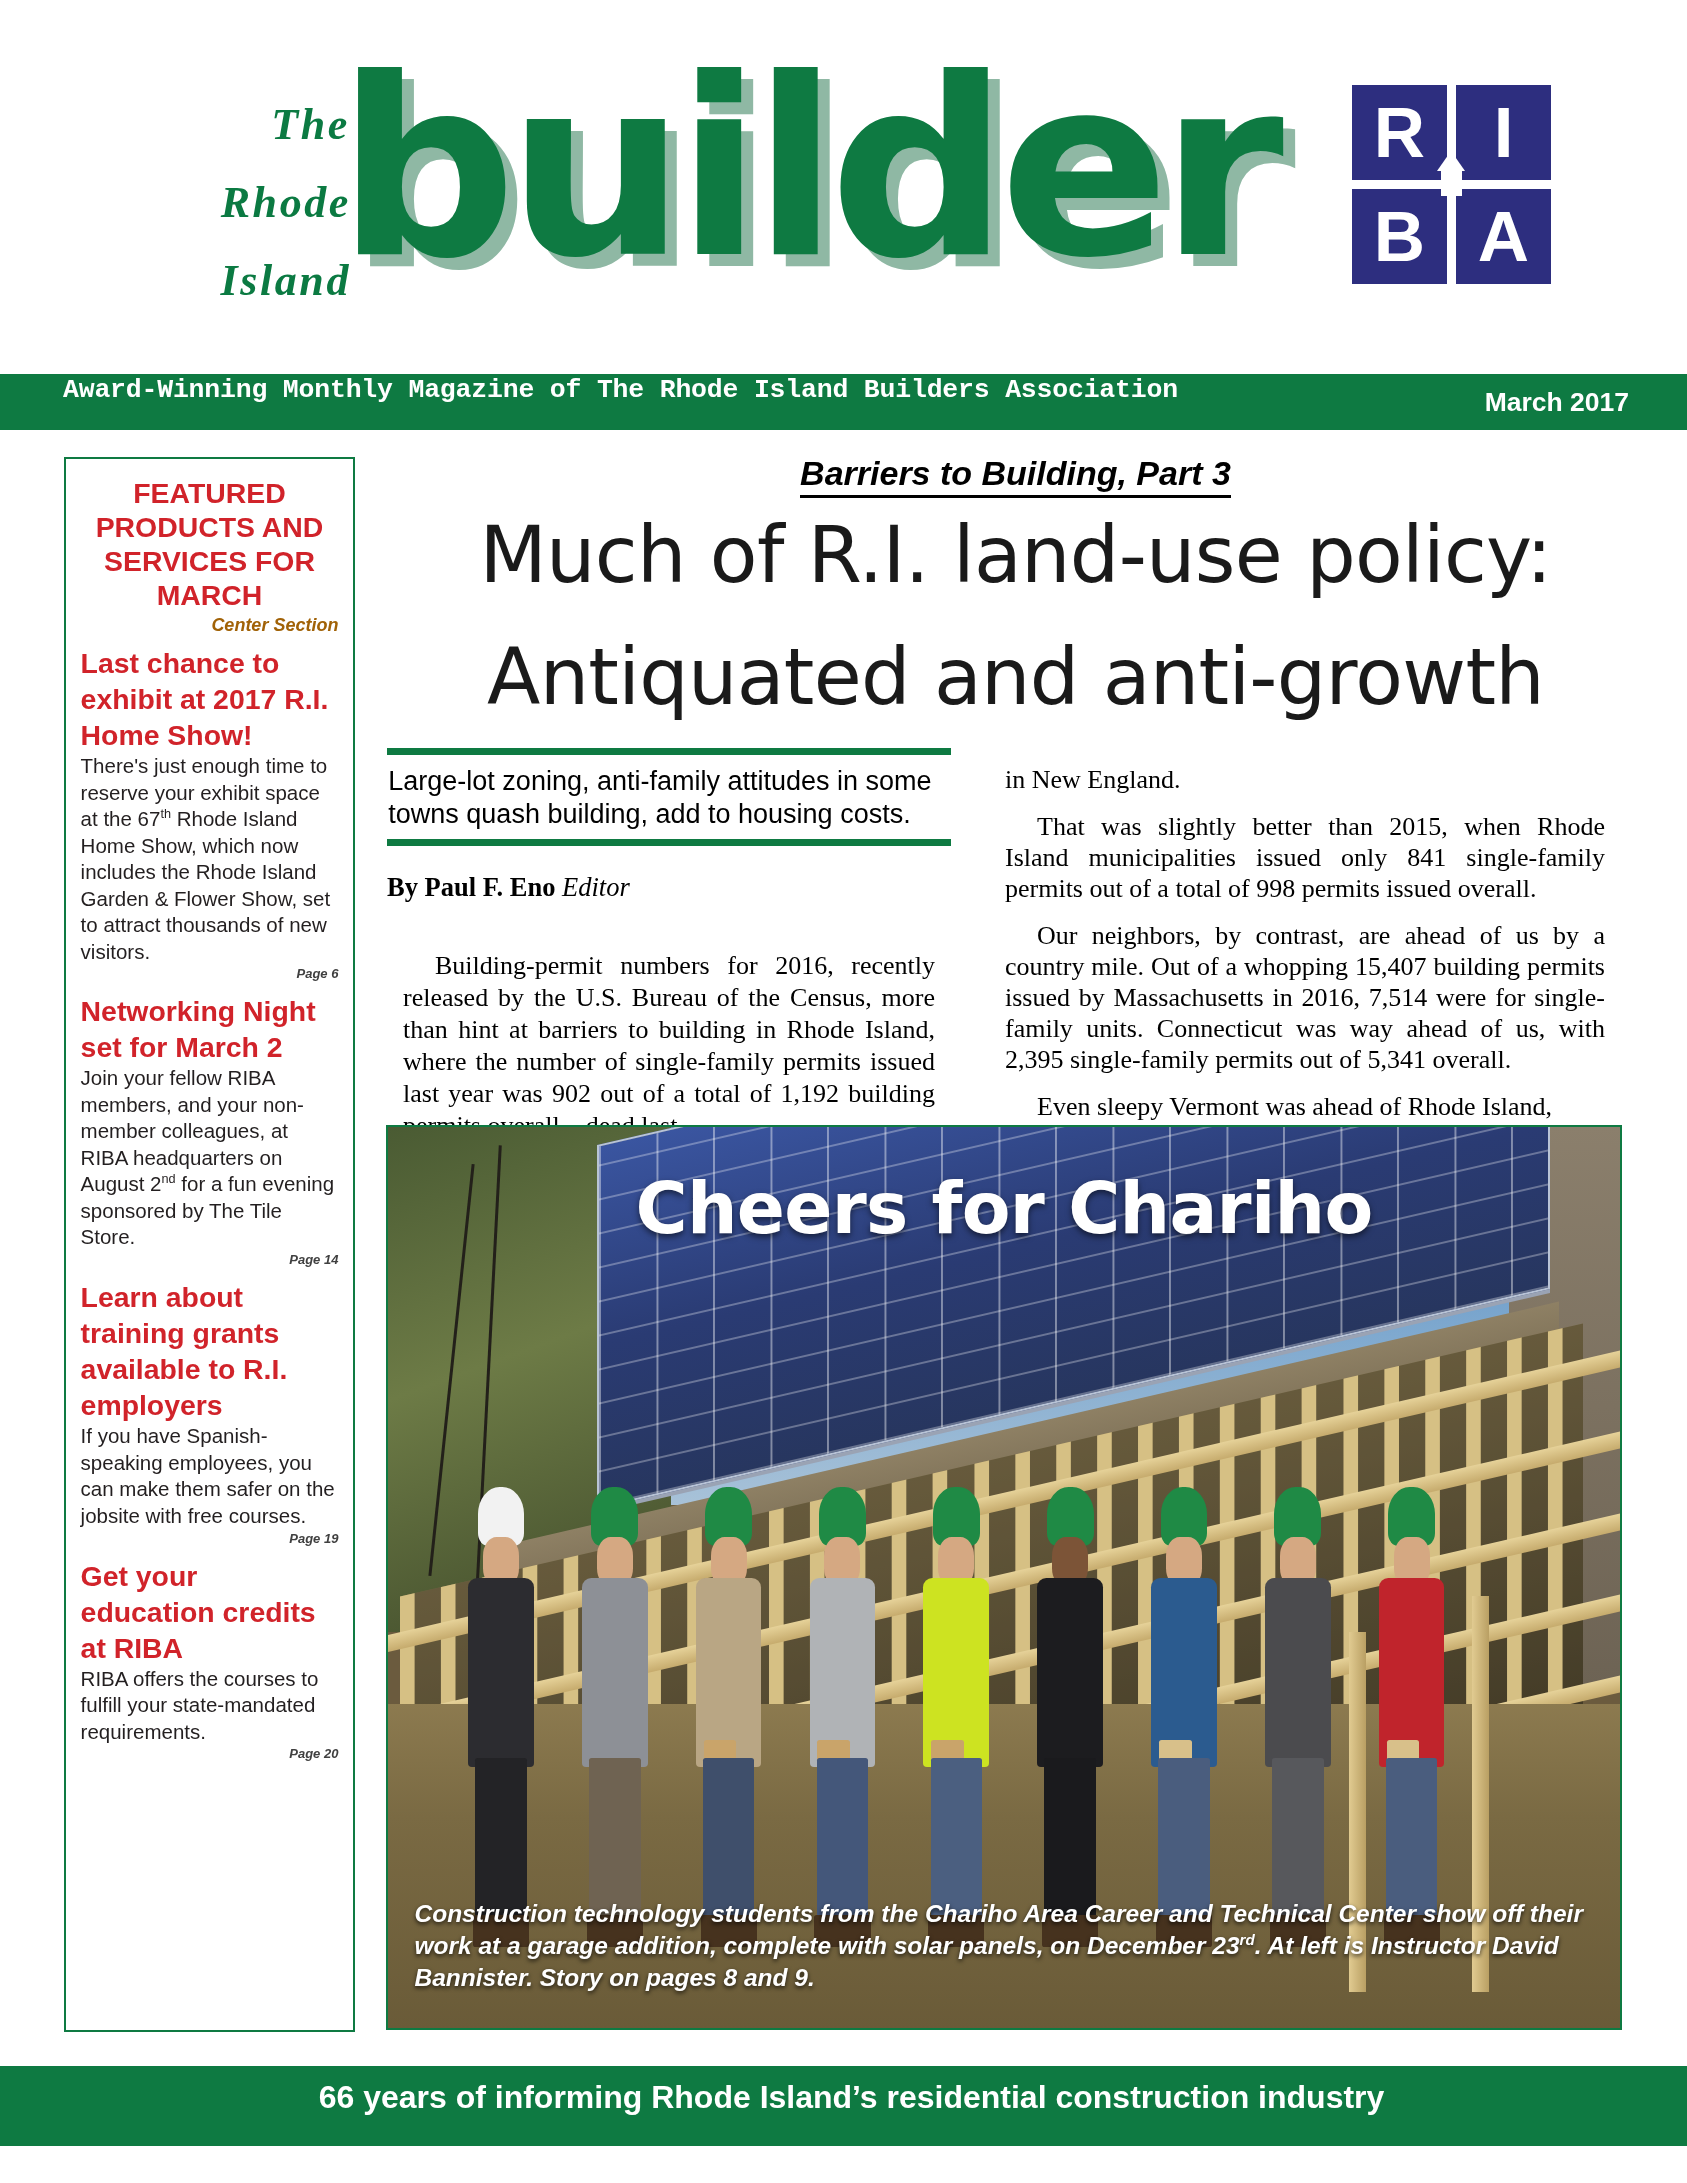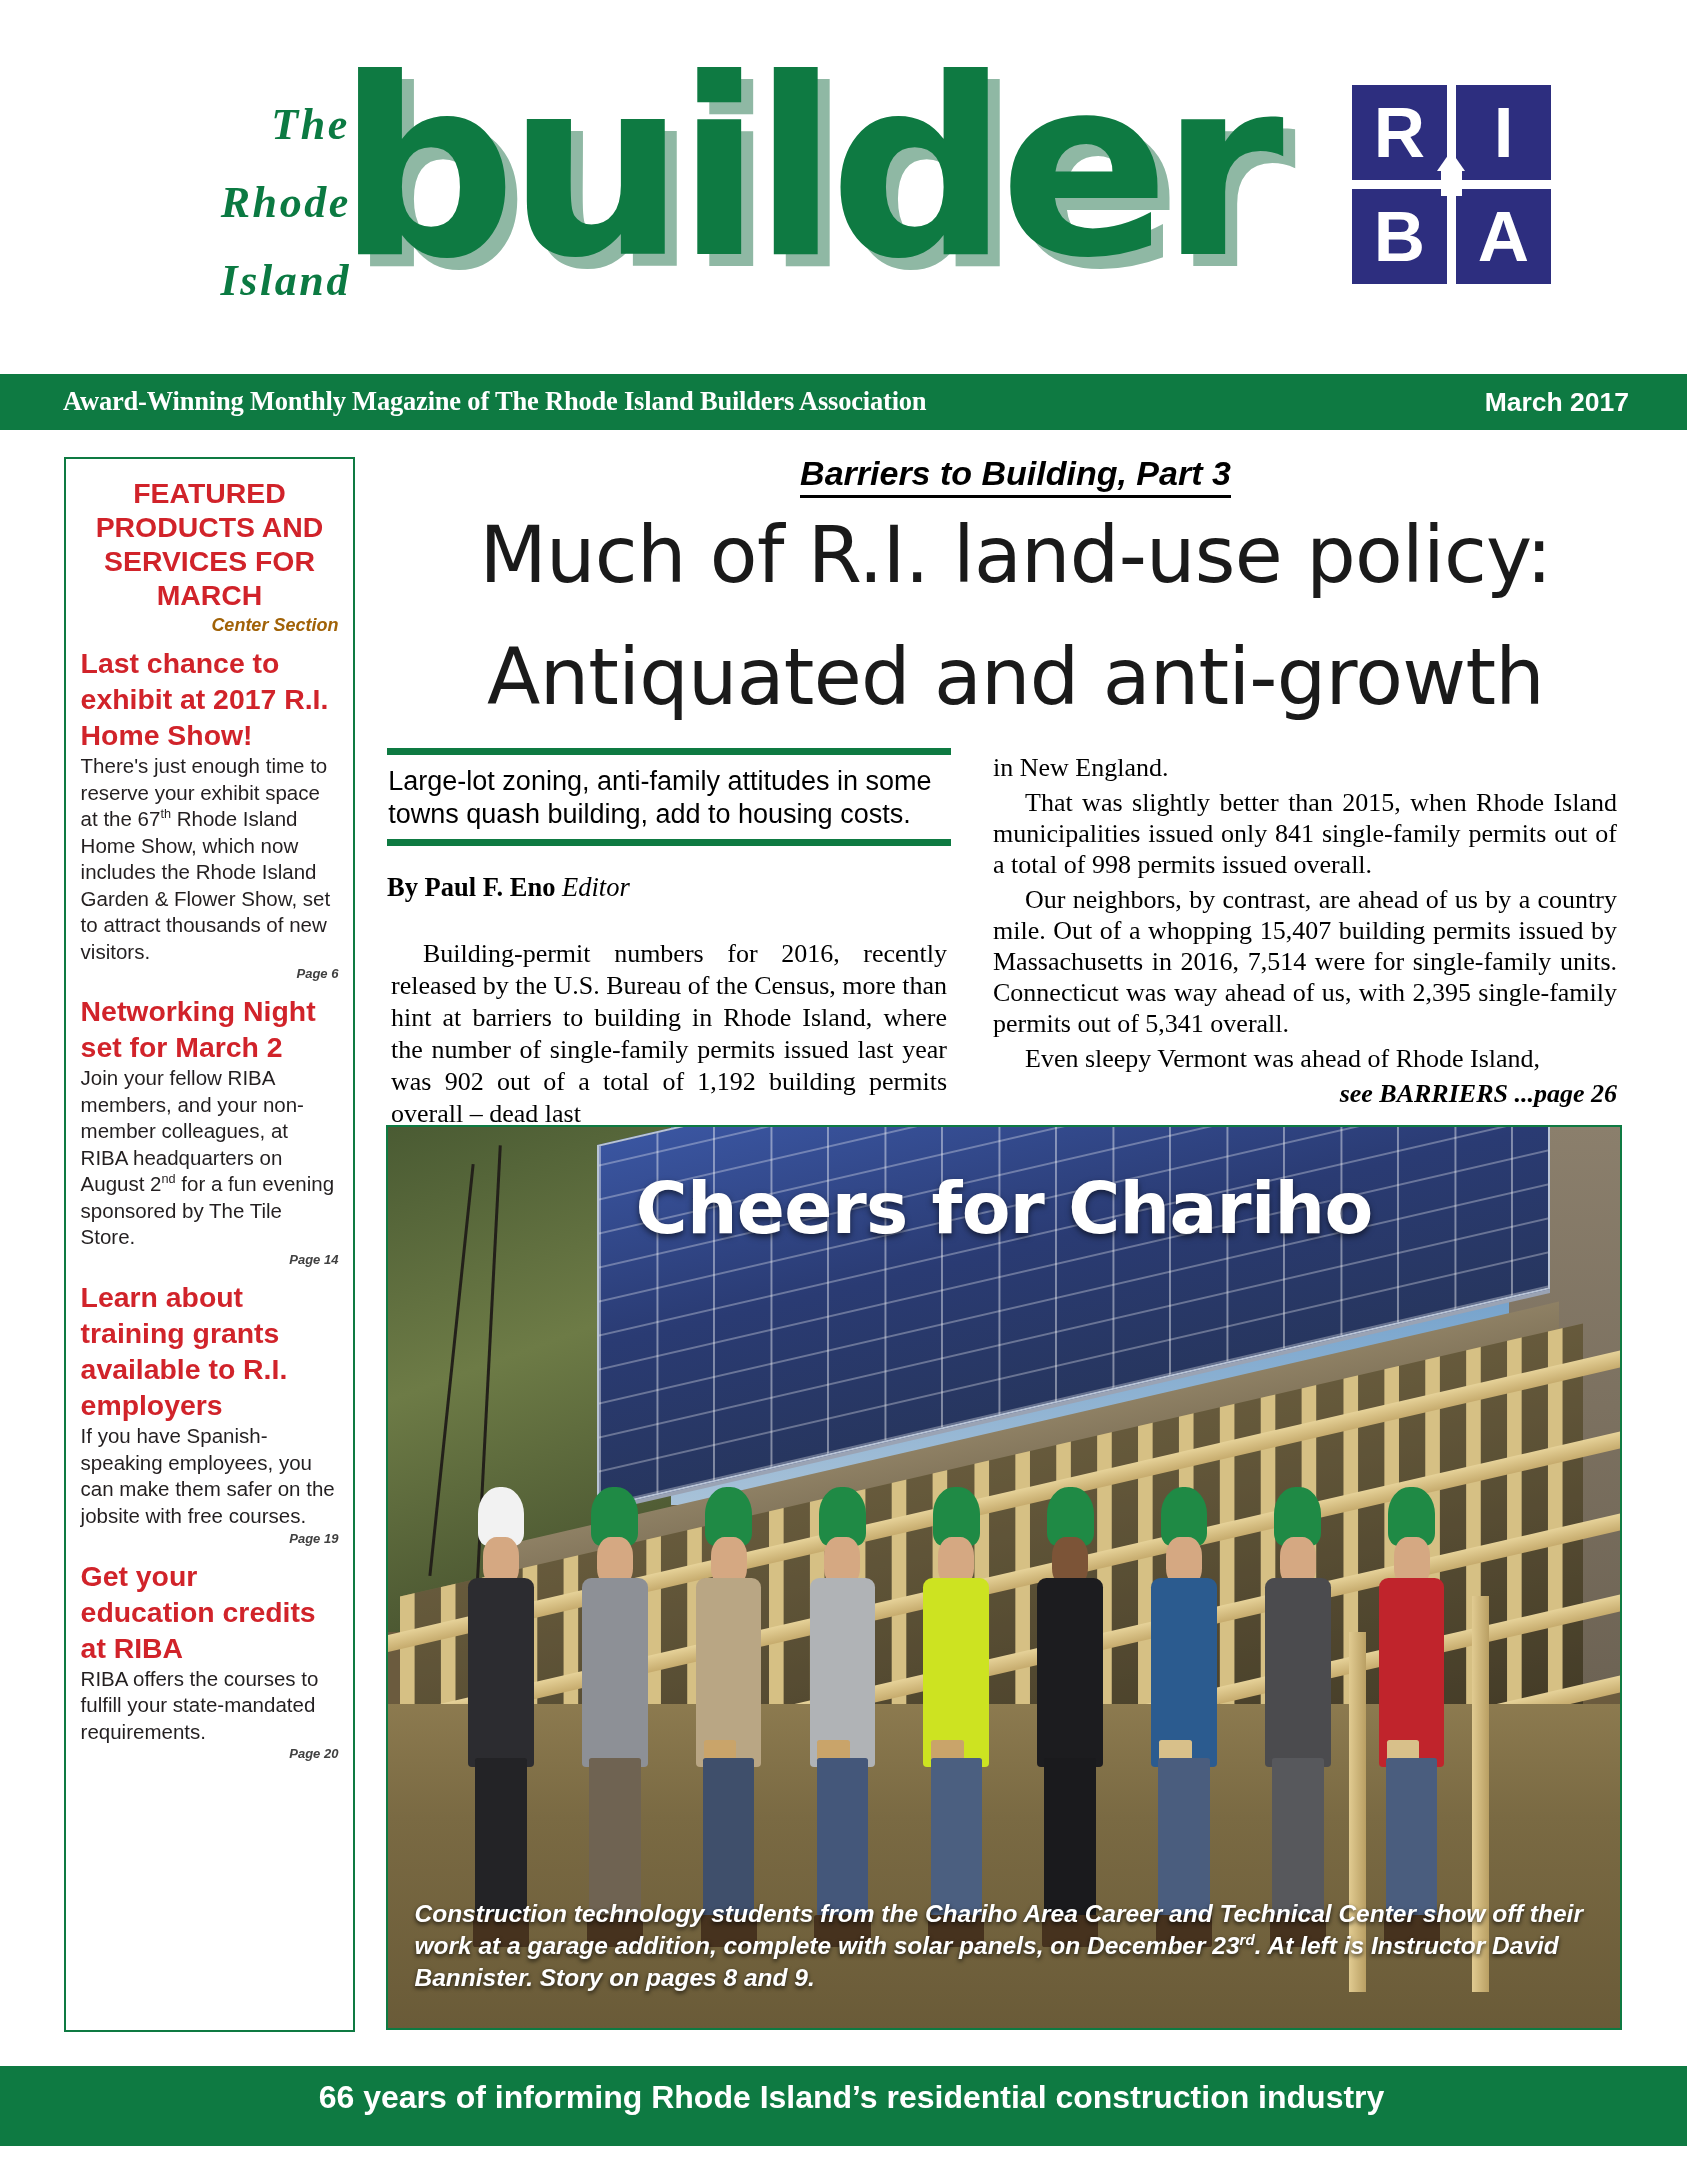--- a/index.html
+++ b/index.html
@@ -35,22 +35,22 @@
   .riba .ql{position:absolute;color:#ffffff;font-family:"Liberation Sans",sans-serif;
       font-weight:700;font-size:71px;line-height:95px;text-align:center;width:95px;}
   .riba .house{position:absolute;left:85px;top:66px;width:29px;height:71px;}
   .riba .house .roof{position:absolute;left:0;top:0;width:0;height:0;
       border-left:14.6px solid transparent;border-right:14.6px solid transparent;border-bottom:20px solid #ffffff;}
   .riba .house .body{position:absolute;left:4px;top:18.5px;width:21px;height:26.5px;background:#ffffff;}
   .riba .house .stem{position:absolute;left:11.2px;top:-24px;width:6.6px;height:97px;background:#ffffff;}
 
   
   .topbar{position:absolute;left:0;top:374px;width:1687px;height:56px;background:#0e7a42;}
-  .topbar .txt{position:absolute;left:63px;top:12px;color:#fff;font-weight:700;font-size:26.5px;
-      font-family:Liberation Serif, serif;letter-spacing:-0.2px;}
+  .topbar .txt{position:absolute;left:63px;top:1px;color:#fff;font-weight:700;font-size:26.5px;
+      font-family:Liberation Mono, monospace;letter-spacing:-0.2px;}
   .topbar .date{position:absolute;right:58px;top:13.2px;color:#fff;font-weight:700;font-size:26.5px;
       font-family:"Liberation Sans",sans-serif;}
 
   
   .sidebar{position:absolute;left:64px;top:457px;width:291px;height:1575px;
       border:2px solid #0e7a42;box-sizing:border-box;background:#fff;padding:8px 14.6px 0 14.6px;}
   .sb-head{color:#d1232a;font-weight:700;font-size:28.4px;line-height:34px;text-align:center;
       font-family:"Liberation Sans",sans-serif;margin:9.3px 0 0 0;}
   .sb-center{color:#a16207;font-weight:700;font-style:italic;font-size:18px;text-align:right;
       margin:2.6px 0 9.3px 0;font-family:"Liberation Sans",sans-serif;}
@@ -82,21 +82,21 @@
       font-size:26.5px;color:#000;}
   .byline b{font-weight:700;}
   .byline i{font-style:italic;}
 
   .colL{position:absolute;left:387px;top:934px;width:564px;
       font-family:"Liberation Serif",serif;font-size:26px;line-height:32px;color:#000;
       text-align:justify;}
   .colR{position:absolute;left:989px;top:748px;width:632px;
       font-family:"Liberation Serif",serif;font-size:26px;line-height:31px;color:#000;
       text-align:justify;}
-  .colL p,.colR p{margin:4px;}
+  .colL p,.colR p{margin:16px;}
   .indent{text-indent:32px;}
   .jumpline{text-align:right;font-weight:700;font-style:italic;margin-top:1.3px;}
 
   
   .photo{position:absolute;left:386px;top:1125px;width:1236px;height:905px;
       border:2px solid #0e7a42;box-sizing:border-box;overflow:hidden;background:#6b5b3e;}
   .ph-inner{position:absolute;inset:0;overflow:hidden;}
   .sky{position:absolute;left:0;top:0;width:100%;height:42%;
       background:linear-gradient(180deg,#4e86bf 0%,#7fa9cf 55%,#a8c2d8 100%);}
   .trees{position:absolute;left:0;top:0;width:23%;height:56%;

